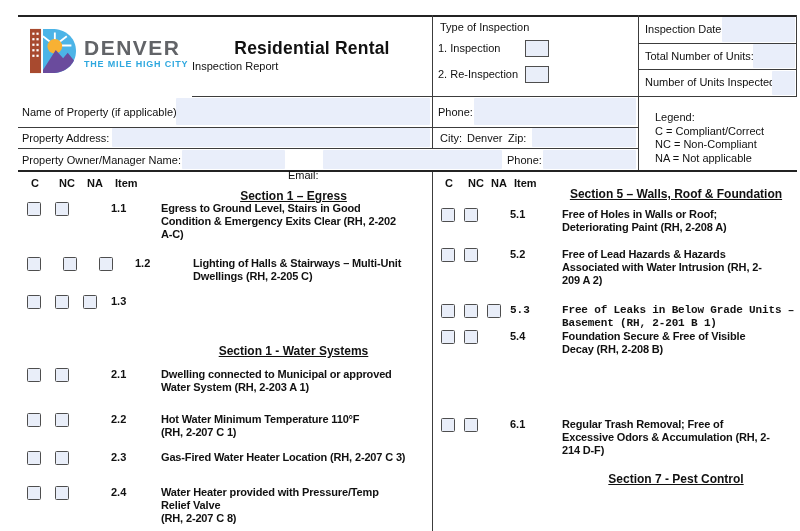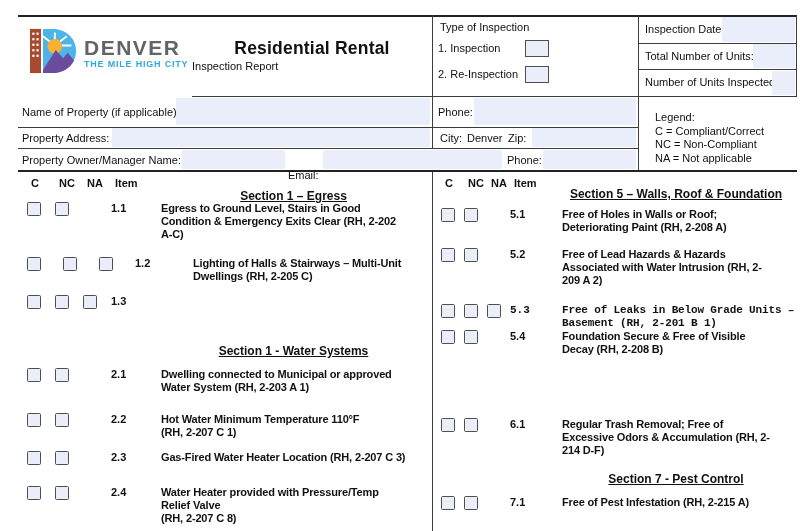--- a/index.html
+++ b/index.html
@@ -240,22 +240,15 @@
       <span class="cbc"><span class="cb"></span></span>
       <span class="cbc"><span class="cb"></span></span>
       <span class="cbc"><span class="cb" style="visibility: hidden;"></span></span>
       <span class="num">6.1</span>
       <span class="desc">Regular Trash Removal; Free of
 Excessive Odors &amp; Accumulation (RH, 2-
 214 D-F)</span>
     </div>
 
     <div class="sect" style="top:300px;left:121px;width:228px;">Section 7 - Pest Control</div>
-    <div class="row" style="top:324px;">
-      <span class="cbc"><span class="cb"></span></span>
-      <span class="cbc"><span class="cb"></span></span>
-      <span class="cbc"><span class="cb" style="visibility: hidden;"></span></span>
-      <span class="num">7.1</span>
-      <span class="desc">Free of Pest Infestation (RH, 2-215 A)</span>
-    </div>
   </div>
 
 </div>
 
 </body></html>

